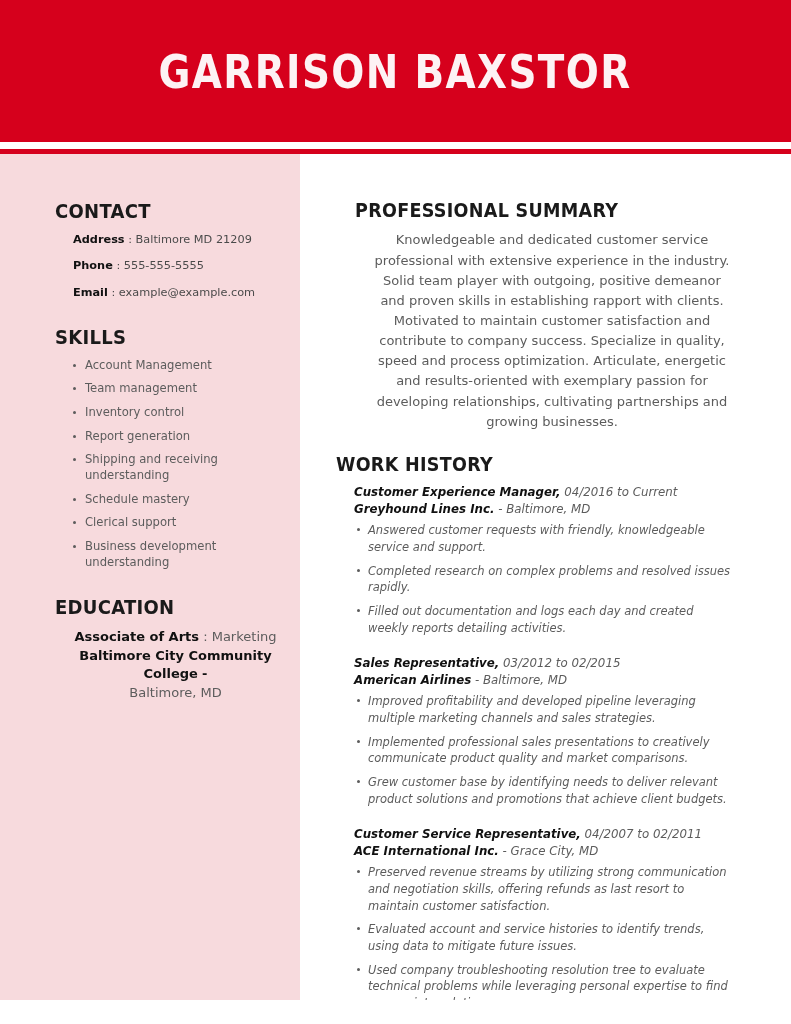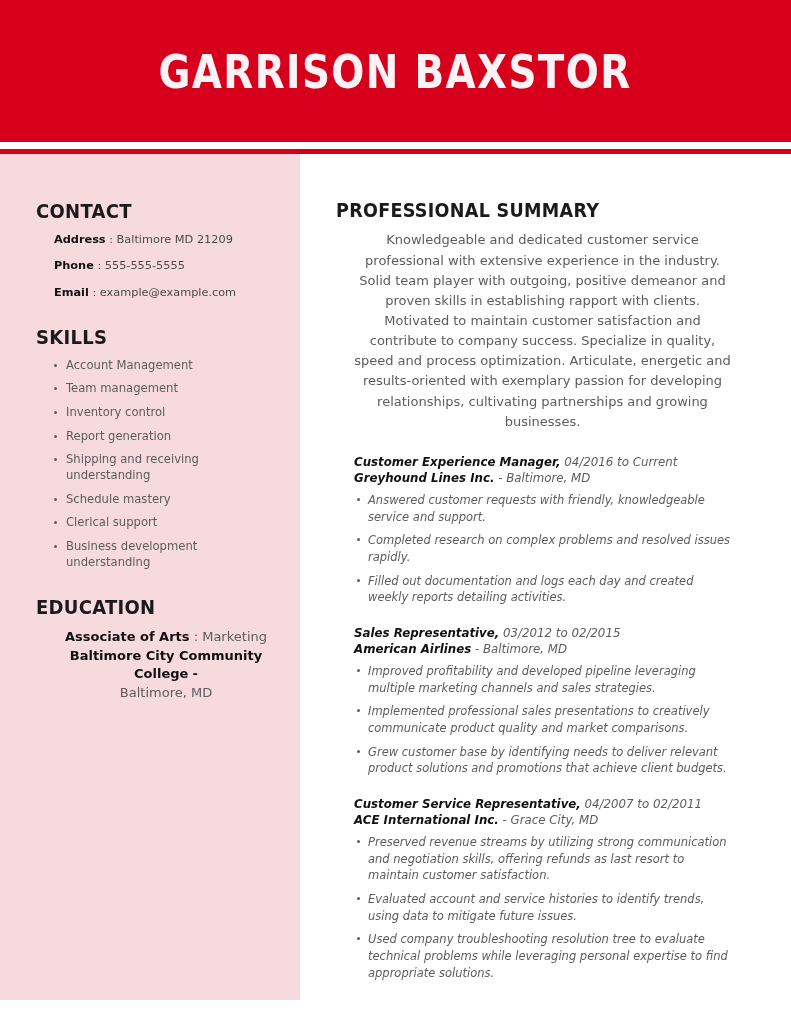--- a/index.html
+++ b/index.html
@@ -93,21 +93,21 @@
     letter-spacing: 0.3px;
     color: #1a1a1a;
     text-transform: uppercase;
     margin: 0 0 10px 0;
     line-height: 1.1;
   }
   .sec-head.main-head {
     font-size: 19.5px;
     margin-bottom: 9px;
   }
-  .sec-block { margin-bottom: 26px; }
+  .sec-block { margin-bottom: 26px; margin-left: 19px; }
   .sec-block.tight { margin-bottom: 22px; }
 
   
   .contact-list {
     margin: 0;
     padding: 0 0 0 18px;
     list-style: none;
   }
   .contact-row {
     font-size: 11.3px;
@@ -270,20 +270,21 @@
   </aside>
 
   <main class="main">
 
     <section class="sec-block tight">
       <h2 class="sec-head main-head">PROFESSIONAL SUMMARY</h2>
       <p class="summary">Knowledgeable and dedicated customer service professional with extensive experience in the industry. Solid team player with outgoing, positive demeanor and proven skills in establishing rapport with clients. Motivated to maintain customer satisfaction and contribute to company success. Specialize in quality, speed and process optimization. Articulate, energetic and results-oriented with exemplary passion for developing relationships, cultivating partnerships and growing businesses.</p>
     </section>
 
     <section>
+      <h2 class="sec-head main-head">WORK HISTORY</h2>
 
       <div class="job">
         <div class="job-title">
           <span class="role">Customer Experience Manager,</span>
           <span>04/2016 to Current</span>
         </div>
         <div class="job-org">
           <span class="org">Greyhound Lines Inc.</span>
           <span>-</span>
           <span>Baltimore, MD</span>

